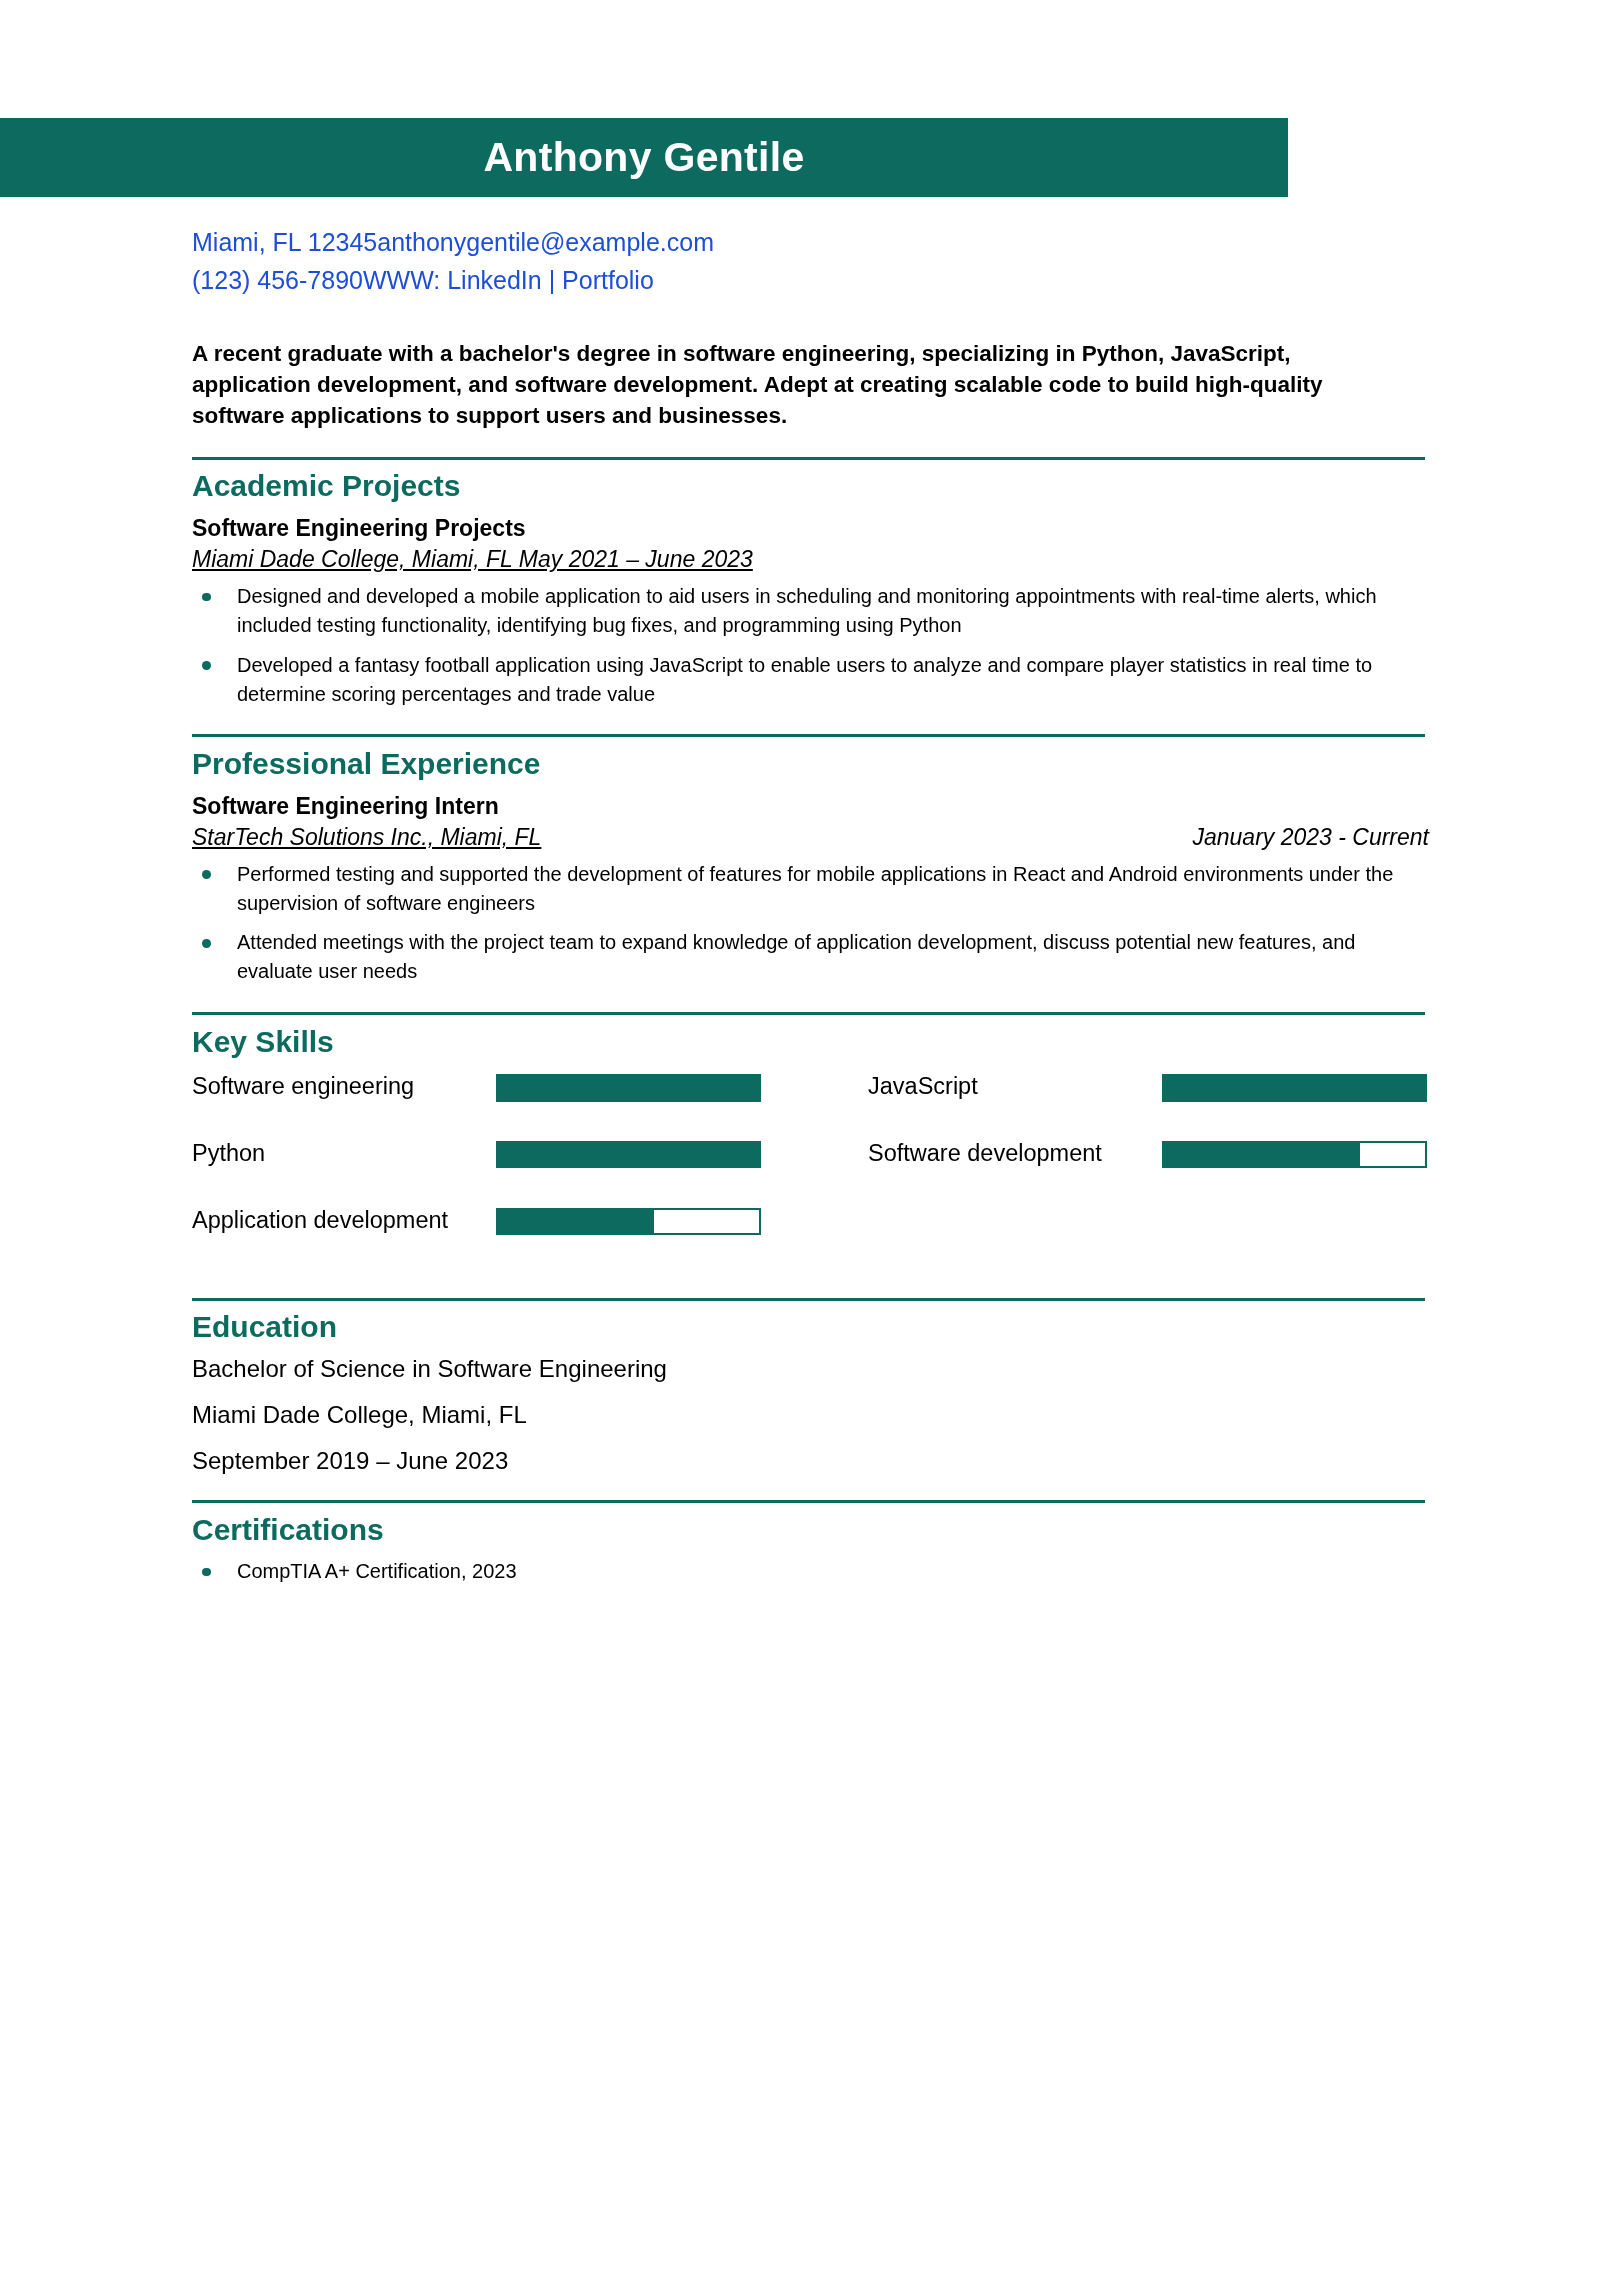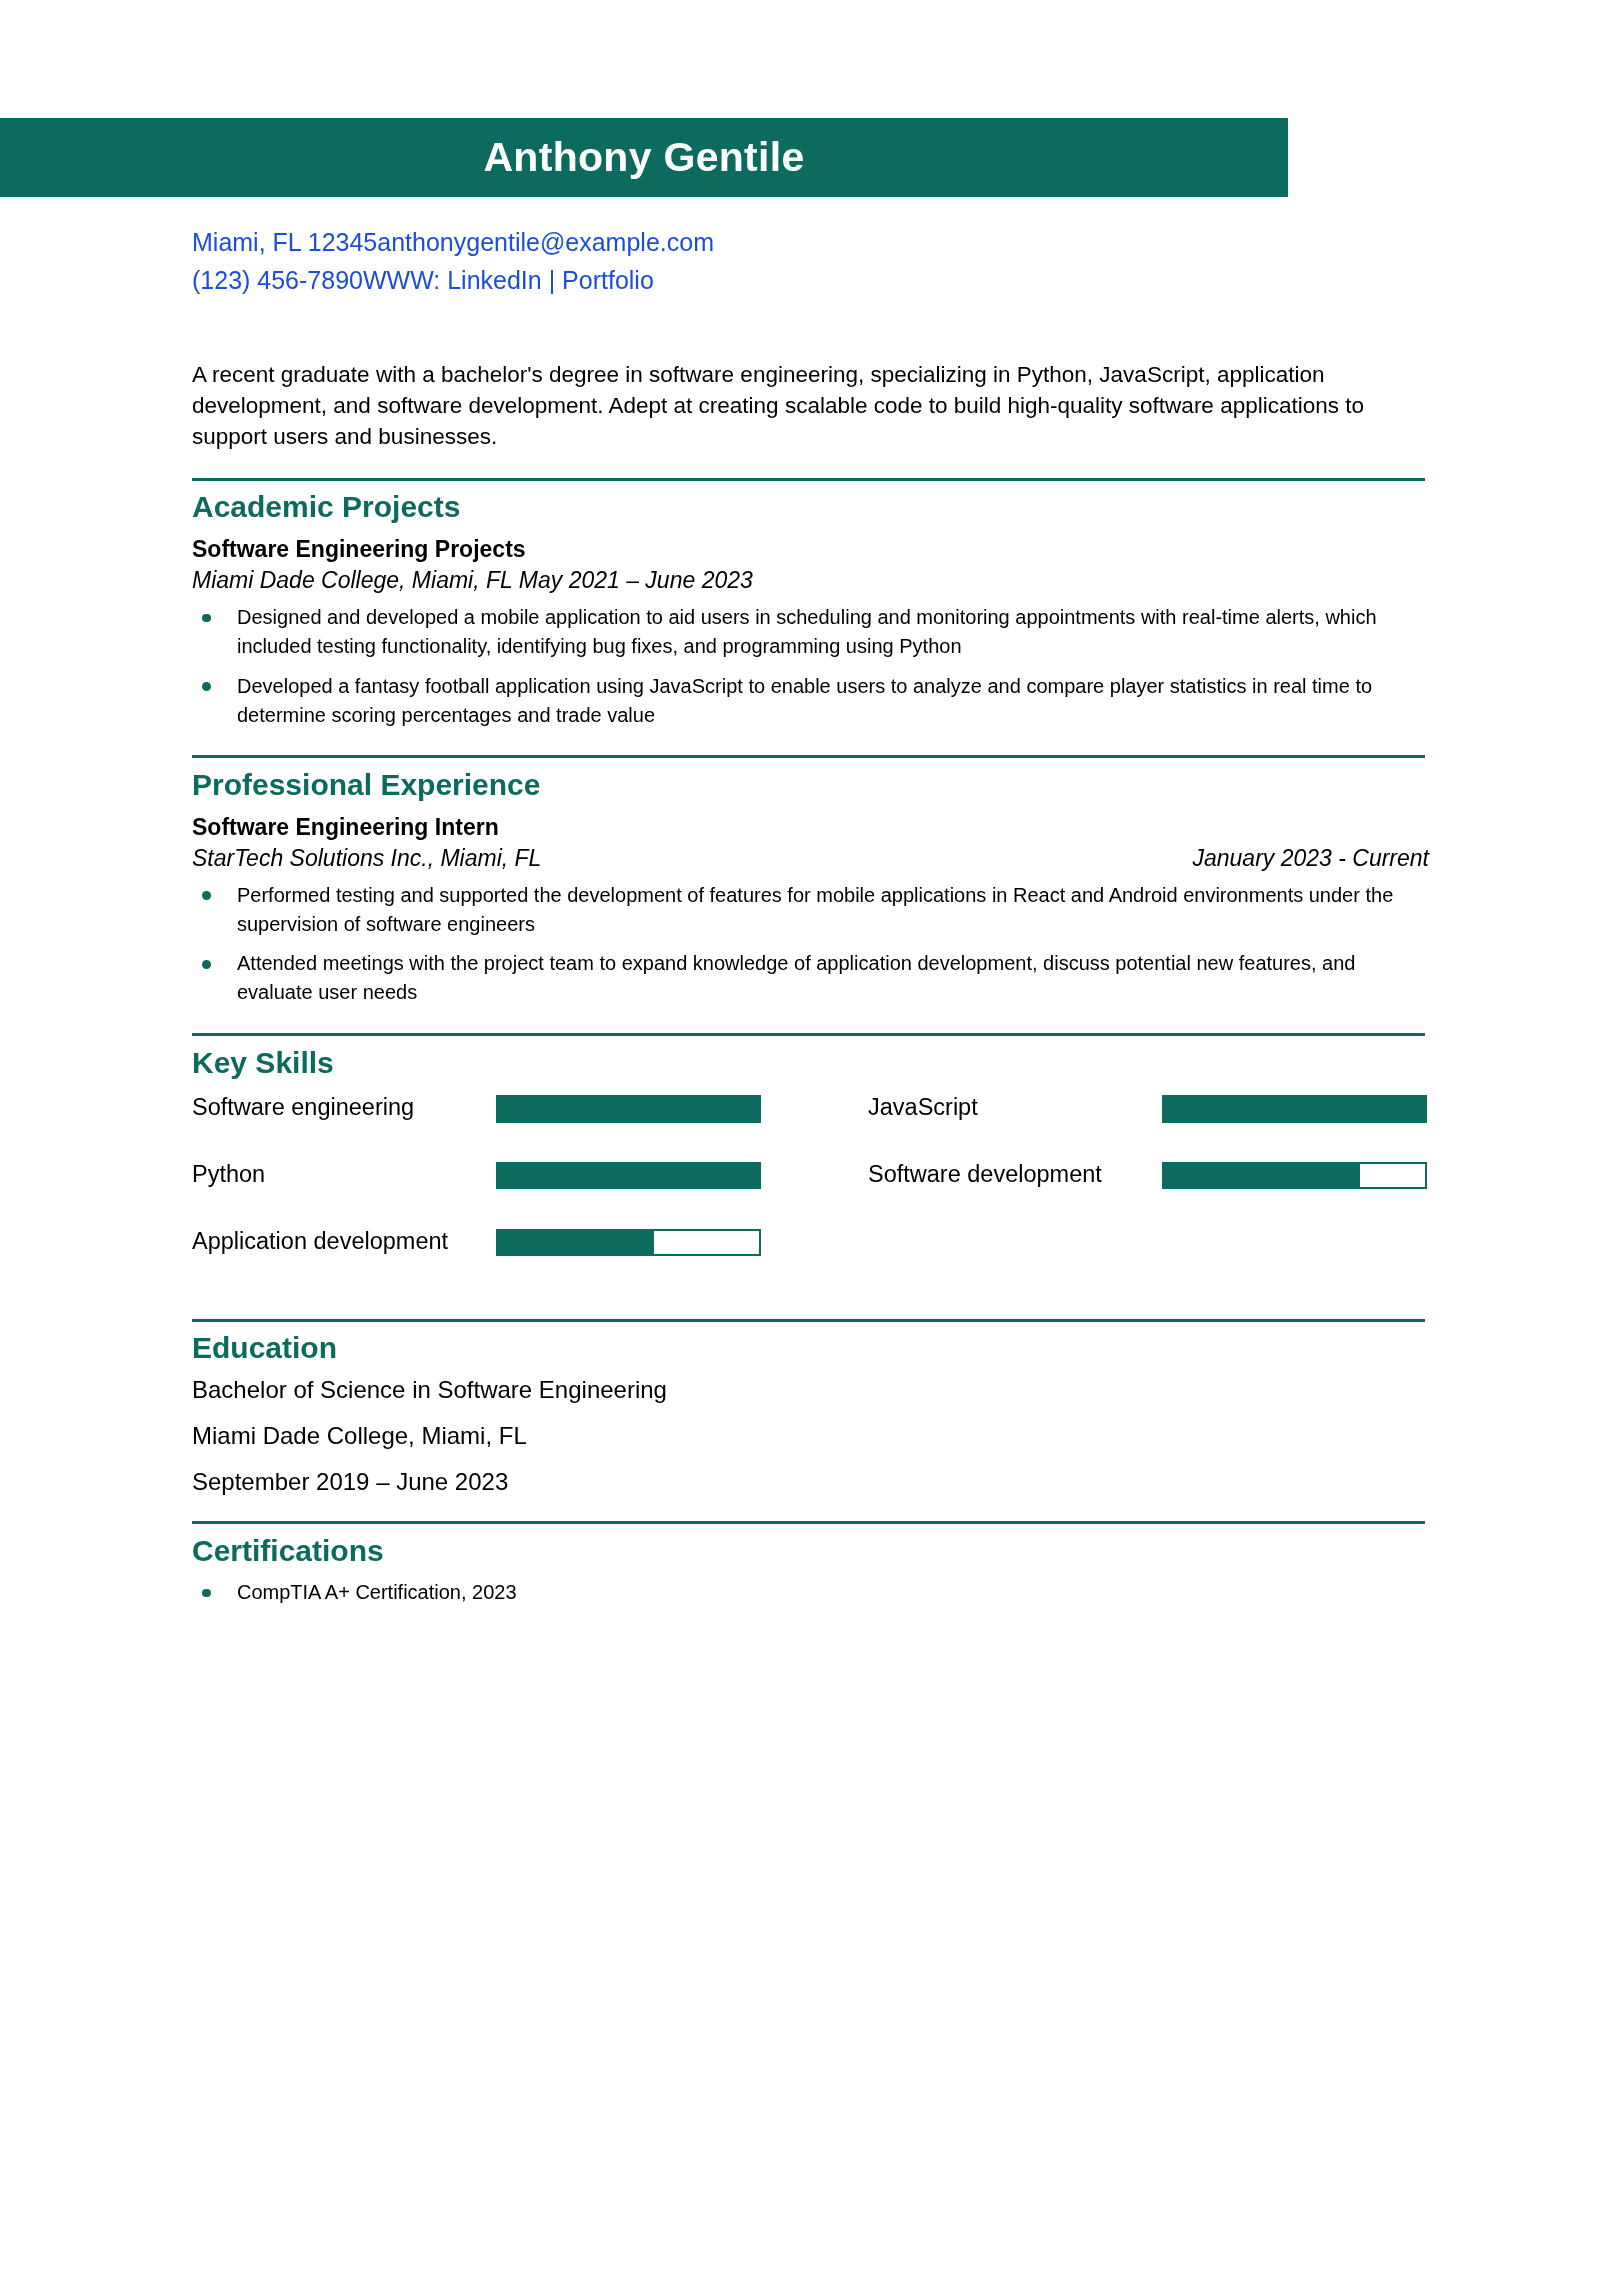--- a/index.html
+++ b/index.html
@@ -50,23 +50,23 @@
   .contact {
     display: flex;
     font-size: 25px;
     line-height: 38px;
     color: #1d4ed8;
   }
   .contact .left, .contact .right { white-space: nowrap; }
   .contact .right { text-align: right; }
 
   .summary {
-    margin-top: 60px;
+    margin-top: 39px;
     font-size: 22.5px;
-    font-weight: normal;
+    font-weight: bold;
     line-height: 31px;
     color: #000;
     width: 1196px;
   }
 
   .section {
     margin-top: 25.5px;
   }
   .rule {
     border-top: 3.9px solid #0c6b5e;
@@ -86,21 +86,21 @@
     line-height: 30px;
     margin-bottom: 1px;
   }
   .job-meta {
     font-size: 23px;
     font-style: italic;
     line-height: 30px;
     display: flex;
     justify-content: space-between;
   }
-  .job-meta .meta-left { white-space: nowrap; }
+  .job-meta .meta-left { white-space: nowrap; text-decoration: underline; }
   .job-meta .meta-right { white-space: nowrap; }
 
   ul.bullets {
     list-style: none;
     margin: 7.8px 0 0 0;
     padding: 0;
   }
   ul.bullets li {
     position: relative;
     padding-left: 45px;

